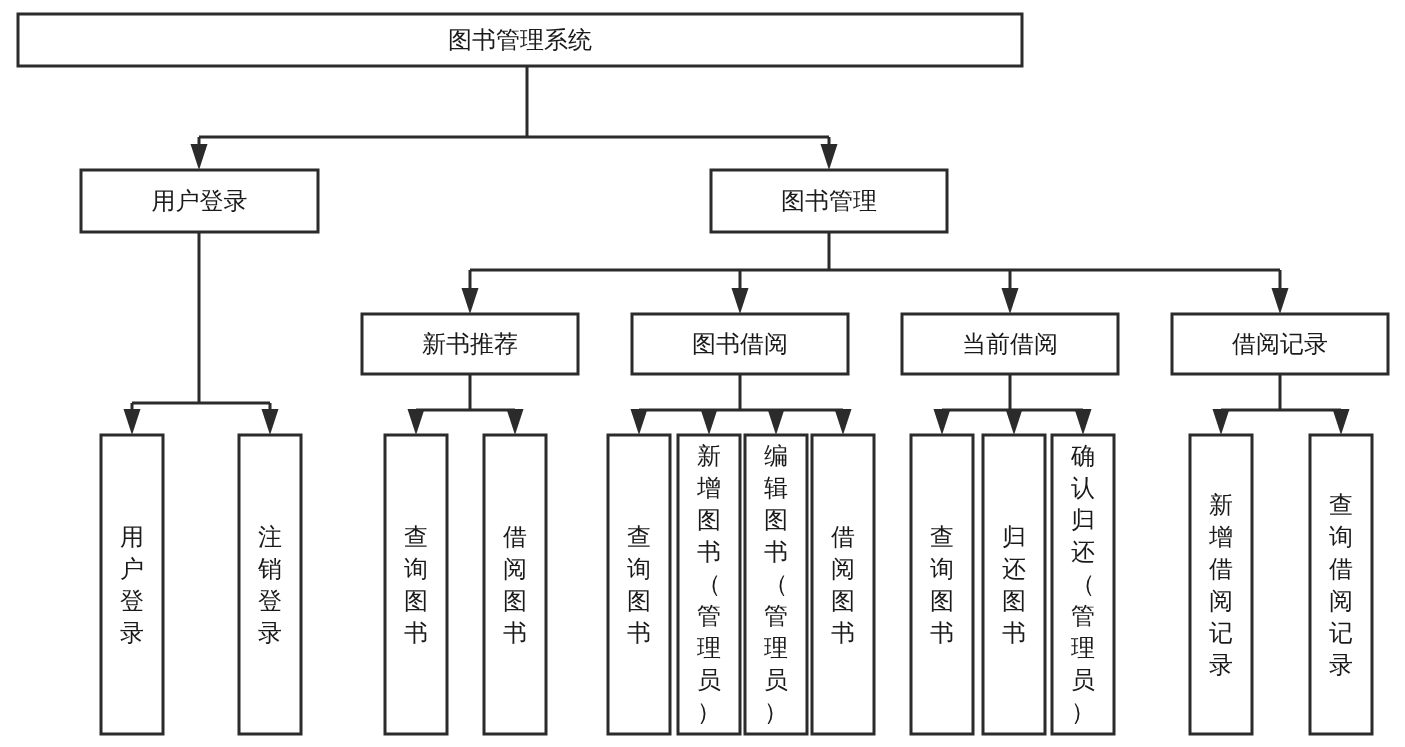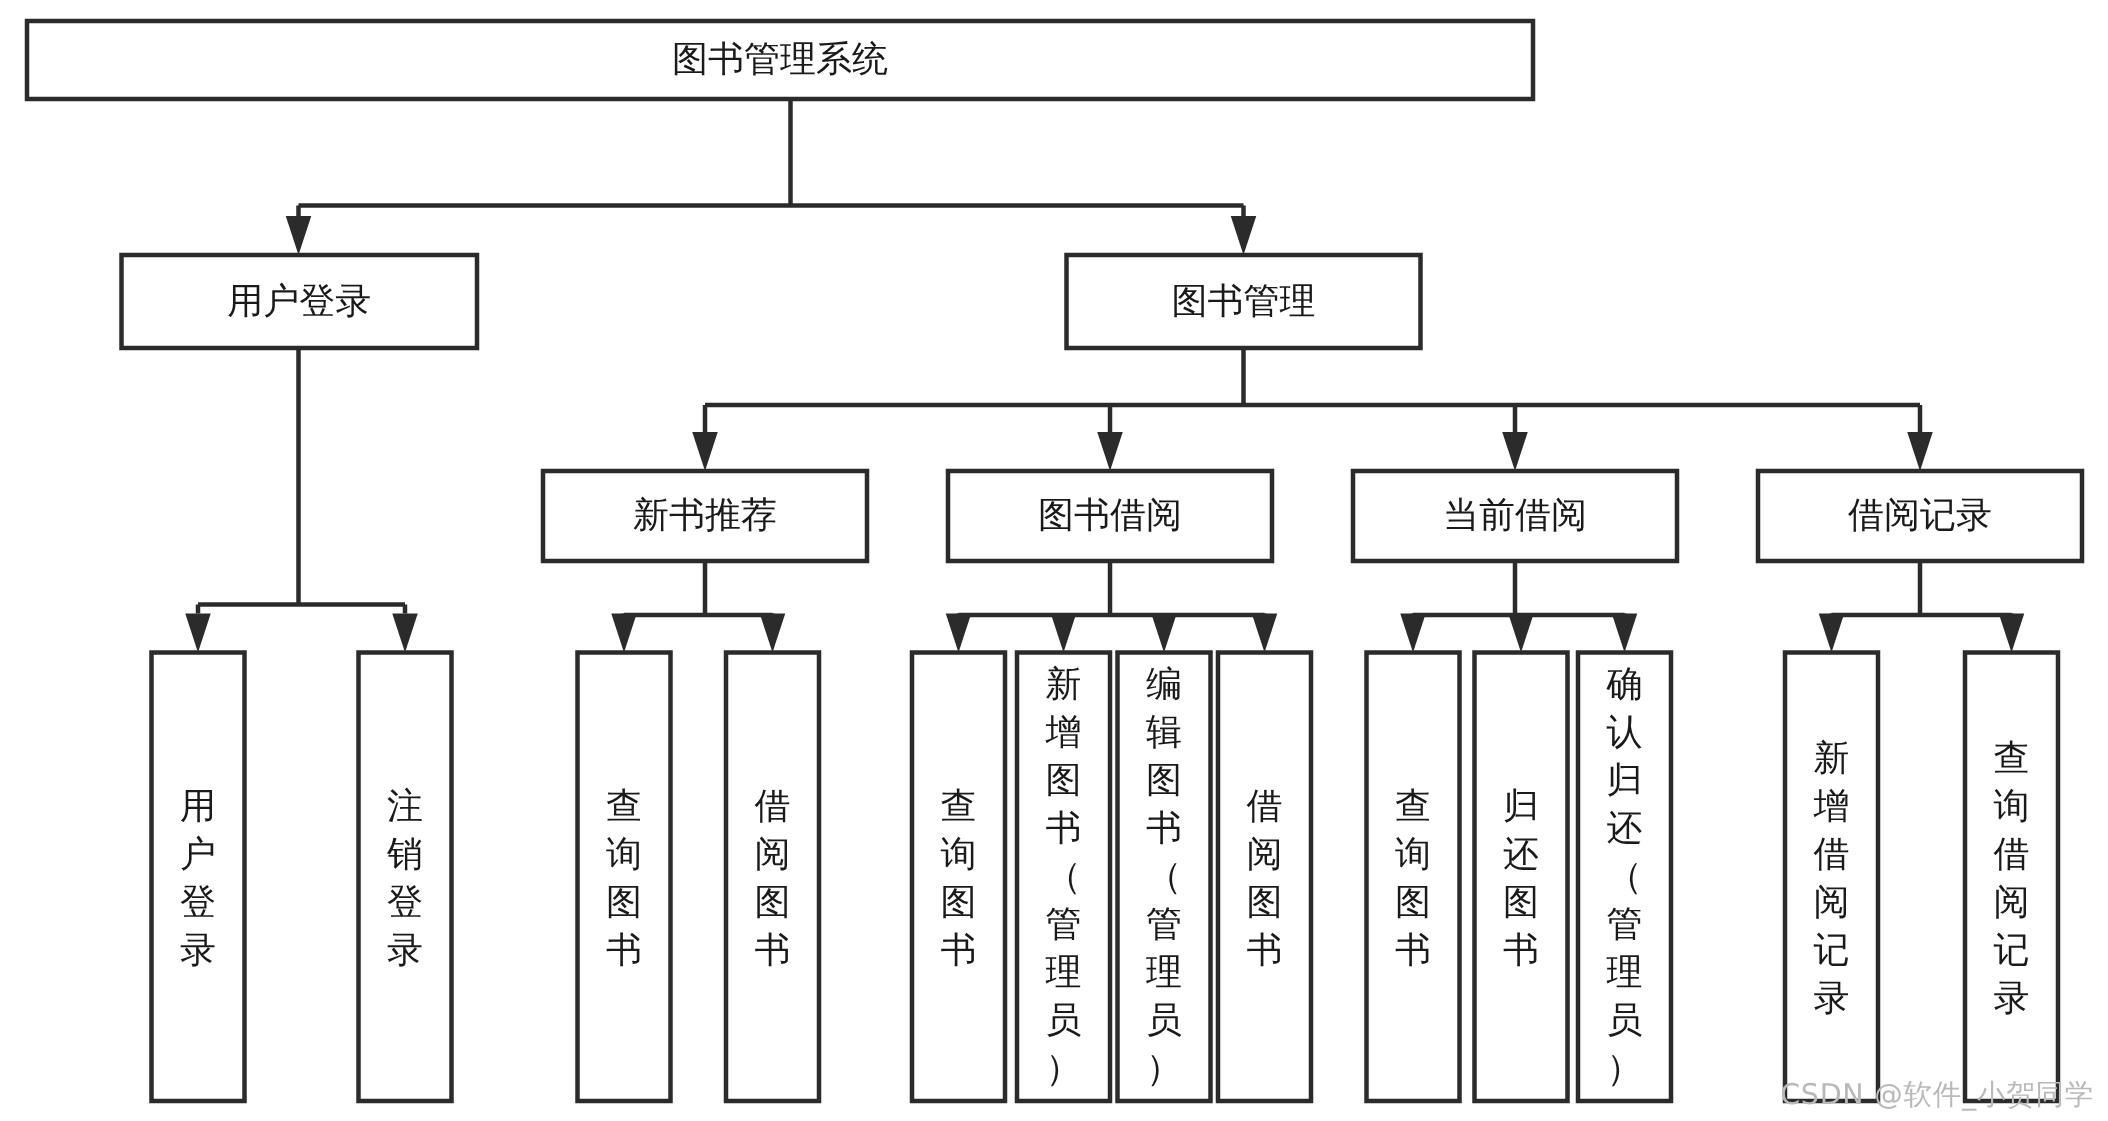--- a/index.html
+++ b/index.html
@@ -213,14 +213,13 @@
       </g>
       <g>
         <rect class="node-box" x="1190" y="435" width="62" height="299"></rect>
         <text class="node-label-v" x="1221" y="513.46"><tspan x="1221" dy="0">新</tspan><tspan x="1221" dy="32">增</tspan><tspan x="1221" dy="32">借</tspan><tspan x="1221" dy="32">阅</tspan><tspan x="1221" dy="32">记</tspan><tspan x="1221" dy="32">录</tspan></text>
       </g>
       <g>
         <rect class="node-box" x="1310" y="435" width="62" height="299"></rect>
         <text class="node-label-v" x="1341" y="513.46"><tspan x="1341" dy="0">查</tspan><tspan x="1341" dy="32">询</tspan><tspan x="1341" dy="32">借</tspan><tspan x="1341" dy="32">阅</tspan><tspan x="1341" dy="32">记</tspan><tspan x="1341" dy="32">录</tspan></text>
       </g>
     </svg>
-  <div class="watermark-text">CSDN @软件_小贺同学</div>
 </div>
 
 </body></html>

